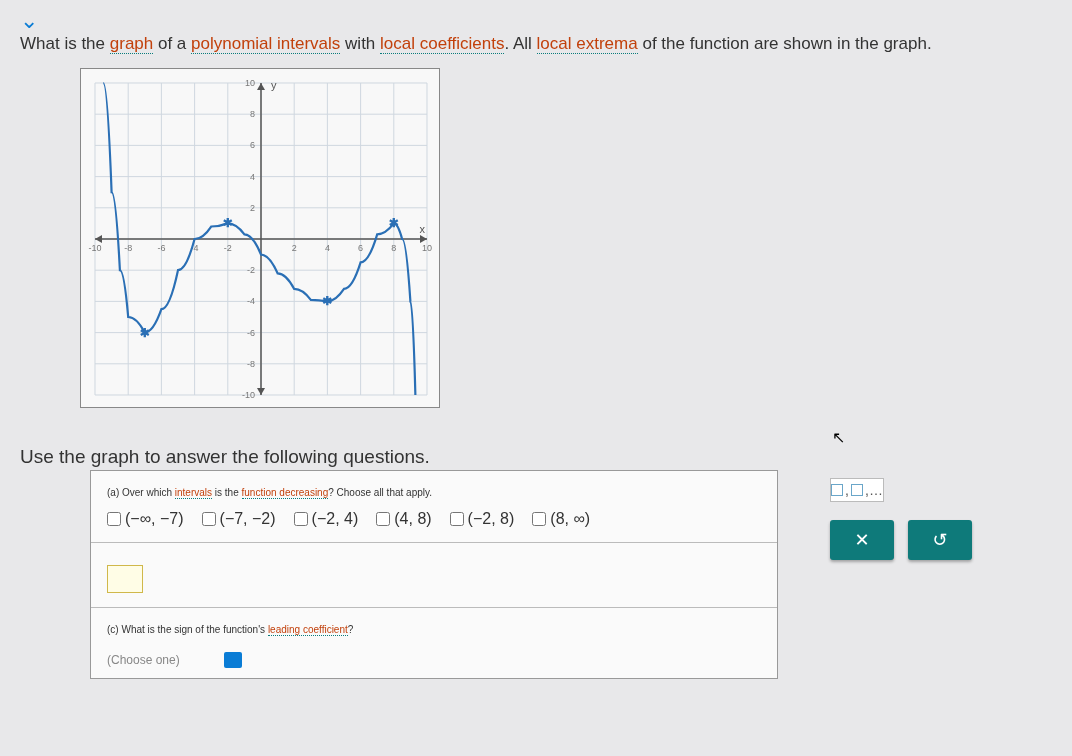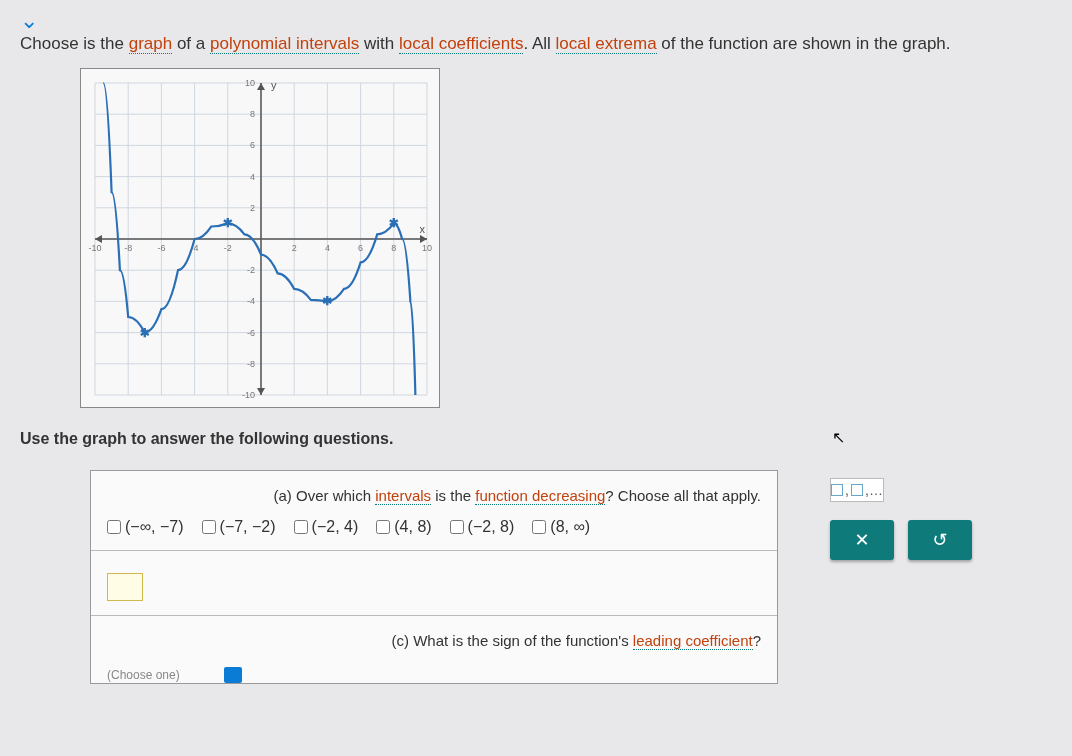--- a/index.html
+++ b/index.html
@@ -37,40 +37,39 @@
     top: 68px;
     left: 80px;
     width: 360px;
     height: 340px;
     border: 1px solid #888;
     background: #f8f8f8;
   }
   .graph-wrap svg { display:block; }
   .below-graph {
     position: absolute;
-    top: 430px;
+    top: 446px;
     left: 20px;
-    font-size: 16px;
+    font-size: 19px;
     color: #333;
-    font-weight: bold;
   }
   .answer-area {
     position: absolute;
     top: 470px;
     left: 90px;
     width: 688px;
     border: 1px solid #999;
     background: #fafafa;
   }
   .answer-area .section {
     padding: 14px 16px;
     border-bottom: 1px solid #bbb;
   }
   .answer-area .section:last-child { border-bottom: none; }
-  .qtext { font-size: 15px; color:#333; line-height:1.5;text-align:right; }
+  .qtext { font-size: 10px; color:#333; line-height:1.5; }
   .choices {
     margin-top: 10px;
     display: flex;
     flex-wrap: wrap;
     gap: 18px;
     align-items: center;
   }
   .choice { display:flex; align-items:center; gap:4px; font-size:16px; }
   .choice input { width:14px; height:14px; }
   .input-box {
@@ -130,21 +129,21 @@
     font-size: 16px;
     color:#000;
   }
 </style>
 </head>
 <body>
 
 <span class="chevron">⌄</span>
 
 <div class="intro">
-  <span>Choose is the </span><span class="glossary">graph</span><span> of a </span><span class="glossary">polynomial intervals</span><span> with </span><span class="glossary">local coefficients</span><span>. All </span><span class="glossary">local extrema</span><span> of the function are shown in the graph.</span>
+  <span>What is the </span><span class="glossary">graph</span><span> of a </span><span class="glossary">polynomial intervals</span><span> with </span><span class="glossary">local coefficients</span><span>. All </span><span class="glossary">local extrema</span><span> of the function are shown in the graph.</span>
 </div>
 
 <div class="graph-wrap">
   <svg id="chart-svg" width="360" height="340" viewBox="0 0 360 340">
       <line x1="14" y1="14" x2="14" y2="326" stroke="#cfd7df" stroke-width="1"></line>
       <line x1="47.2" y1="14" x2="47.2" y2="326" stroke="#cfd7df" stroke-width="1"></line>
       <line x1="80.4" y1="14" x2="80.4" y2="326" stroke="#cfd7df" stroke-width="1"></line>
       <line x1="113.6" y1="14" x2="113.6" y2="326" stroke="#cfd7df" stroke-width="1"></line>
       <line x1="146.8" y1="14" x2="146.8" y2="326" stroke="#cfd7df" stroke-width="1"></line>
       <line x1="180" y1="14" x2="180" y2="326" stroke="#cfd7df" stroke-width="1"></line>
@@ -230,21 +229,21 @@
         </label>
         <label class="choice">
           <input type="checkbox" style="">
           <span>(8, ∞)</span>
         </label>
       </div>
   </div>
   <div class="section">
     <div class="input-box"></div>
   </div>
-  <div class="section" style="padding-bottom:0;border-radius:25px;">
+  <div class="section" style="padding-bottom:10px;border-radius:25px;">
     <div class="qtext">
       <span>(c) What is the sign of the function's </span><span class="glossary">leading coefficient</span><span>?</span>
     </div>
     <div style="margin-top:8px;">
       <span class="choose-one">(Choose one)</span>
       <span class="dropdown-btn"></span>
     </div>
   </div>
 </div>
 

